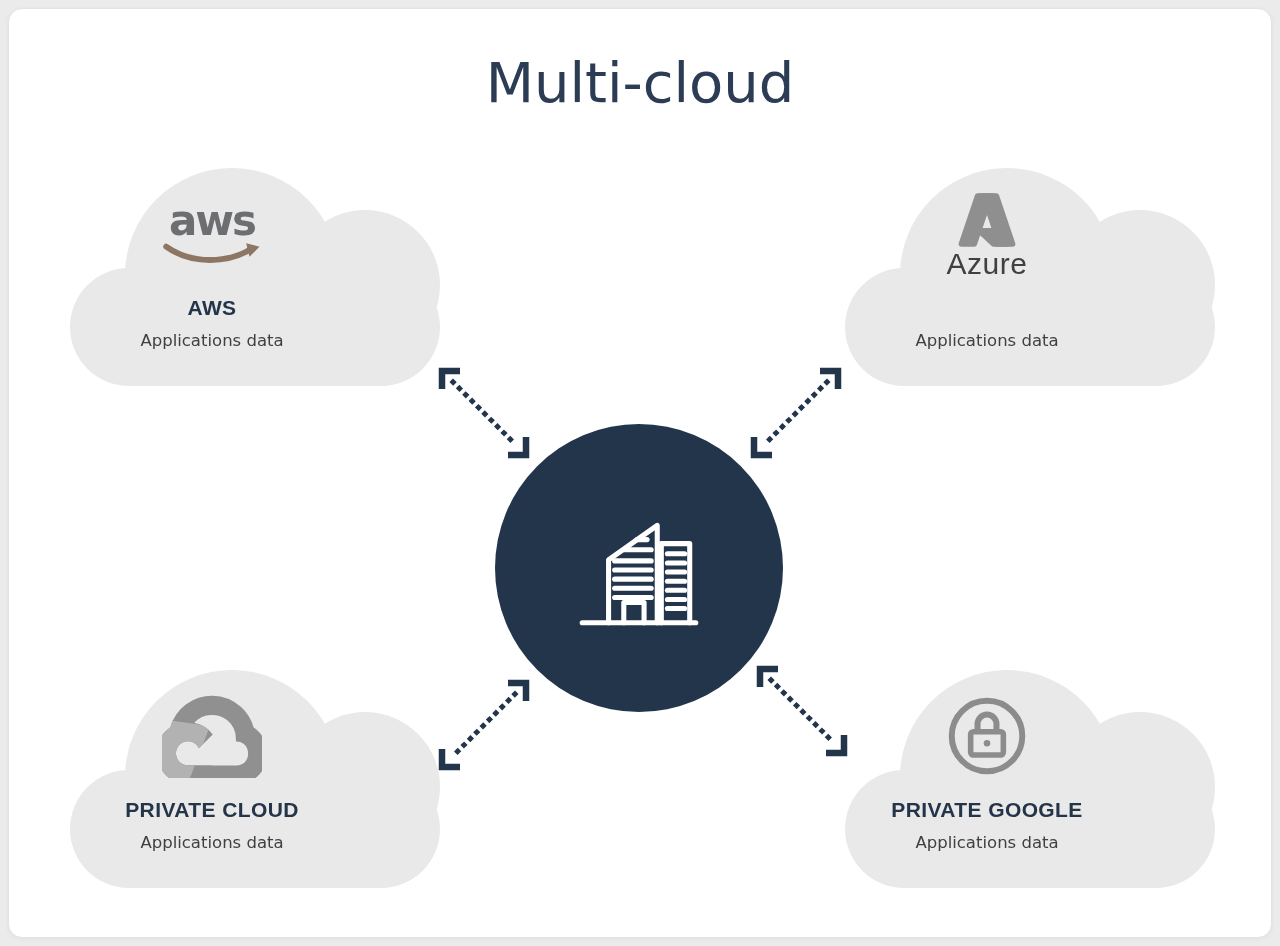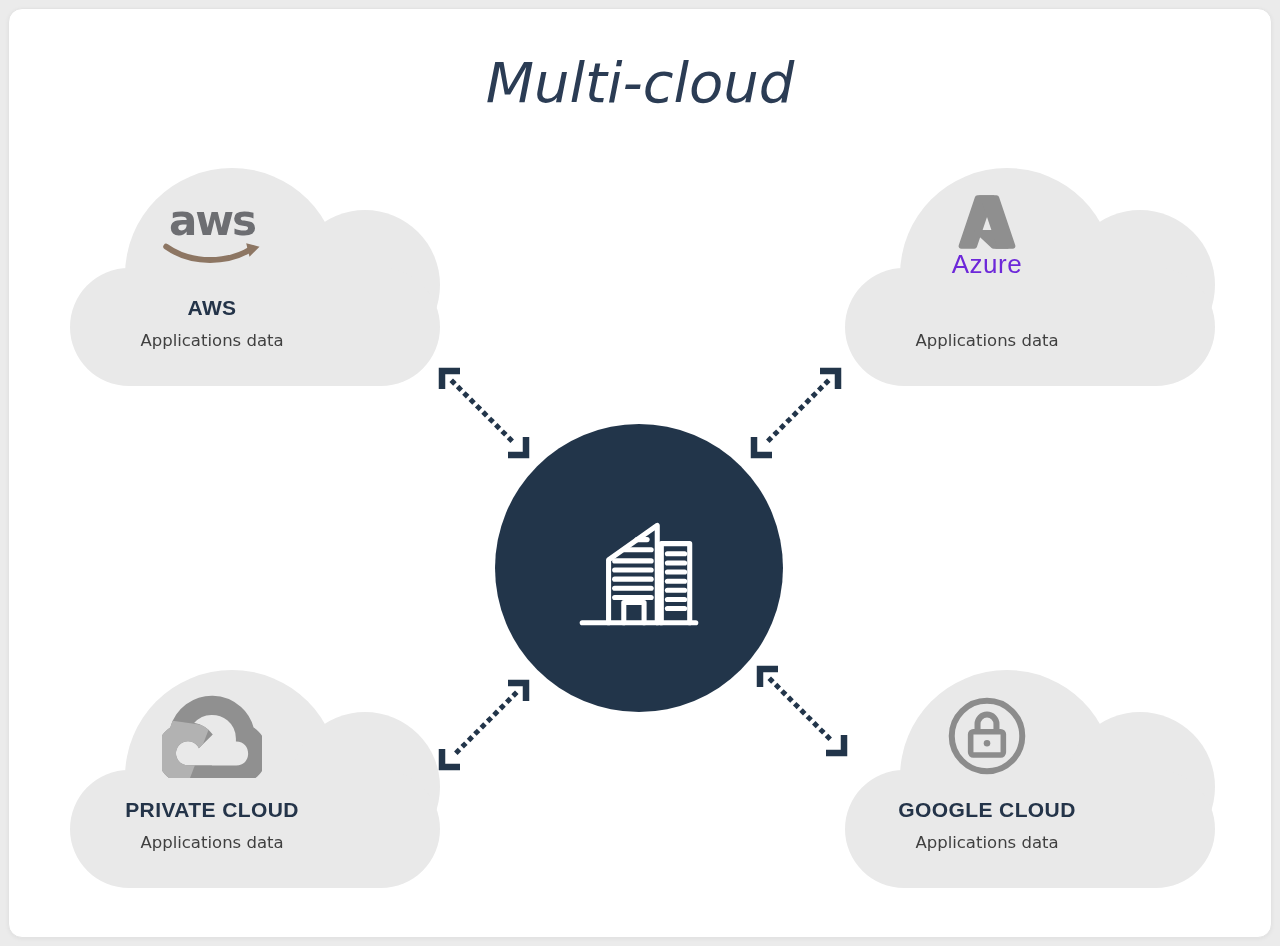--- a/index.html
+++ b/index.html
@@ -15,21 +15,21 @@
     background:#ffffff;
     border:1px solid #e3e3e3;
     border-radius:14px;
     box-shadow:0 1px 4px rgba(0,0,0,0.05);
   }
   .title {
     position:absolute; left:0; top:50px; width:100%;
     text-align:center;
     font-family:"DejaVu Sans", sans-serif;
     font-size:56px; font-weight:500;
-    color:#2b3c54; letter-spacing:0px;font-style:italic;
+    color:#2b3c54; letter-spacing:0px;
   }
 
   
   .cloud { position:absolute; width:370px; height:218px; }
   .cloud .hump-main {
     position:absolute; left:55px; top:0; width:214px; height:214px;
     border-radius:50%; background:#e9e9e9;
   }
   .cloud .hump-side {
     position:absolute; left:220px; top:42px; width:150px; height:150px;
@@ -63,21 +63,21 @@
   }
 
   
   .aws-word {
     font-family:"DejaVu Sans", sans-serif;
     font-size:42px; font-weight:600; letter-spacing:-2px;
     color:#6d6e72; line-height:0.95;
   }
   .aws-swoosh { margin-top:2px; }
   .azure-word {
-    font-size:26px; font-weight:400; color:#6d28d9; letter-spacing:0.5px;
+    font-size:30px; font-weight:400; color:#404040; letter-spacing:0.5px;
     line-height:1; margin-top:-2px;
   }
   .gcp-wrap { position:relative; width:100px; height:84px; }
   .gcp-wrap svg { position:absolute; left:0; top:0; }
   .gcp-light { clip-path:polygon(0 30%, 48% 38%, 28% 100%, 0 100%); }
 
   
   .hub {
     position:absolute; left:495px; top:424px; width:288px; height:288px;
     border-radius:50%; background:#22354a;
@@ -162,21 +162,21 @@
     <div class="base"></div>
     <div class="cloud-content">
       <div class="logo-slot">
         <svg width="86" height="86" viewBox="0 0 100 100">
           <circle cx="50" cy="50" r="41" fill="none" stroke="#8c8c8c" stroke-width="7"></circle>
           <path d="M39,45 v-9 a11,11 0 0 1 22,0 v9" fill="none" stroke="#8c8c8c" stroke-width="7"></path>
           <rect x="31" y="45" width="38" height="27" rx="3" fill="none" stroke="#8c8c8c" stroke-width="6.5"></rect>
           <circle cx="50" cy="58.5" r="3.8" fill="#8c8c8c"></circle>
         </svg>
       </div>
-      <div class="cloud-name">GOOGLE CLOUD</div>
+      <div class="cloud-name">PRIVATE GOOGLE</div>
       <div class="cloud-subtitle">Applications data</div>
     </div>
   </div>
 
   <div class="hub">
     <svg width="142" height="142" viewBox="0 0 140 140" fill="none" stroke="#ffffff" stroke-width="5" stroke-linecap="round" stroke-linejoin="round">
       <path d="M14,124 H126"></path>
       <path d="M40,124 V62 L88,28 V124"></path>
       <path d="M68,42 H78"></path>
       <path d="M56,52 H82"></path>

